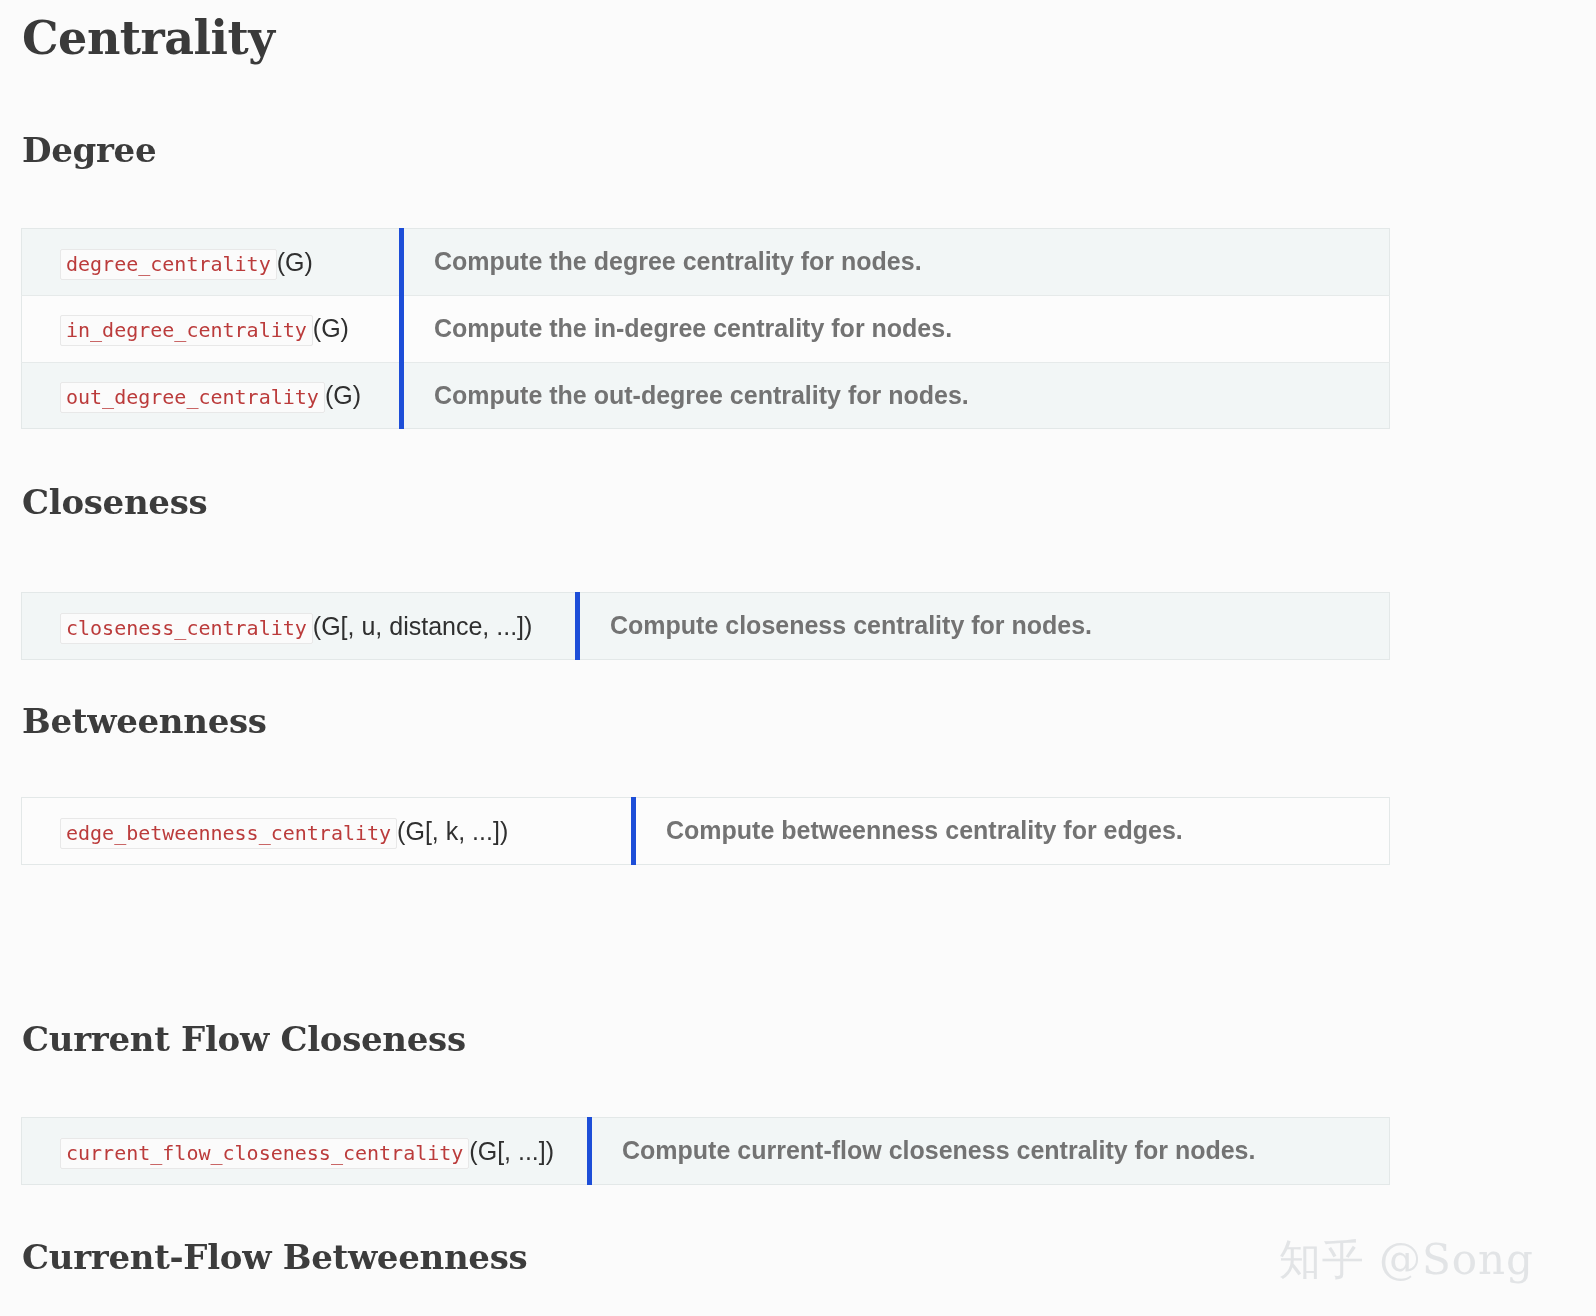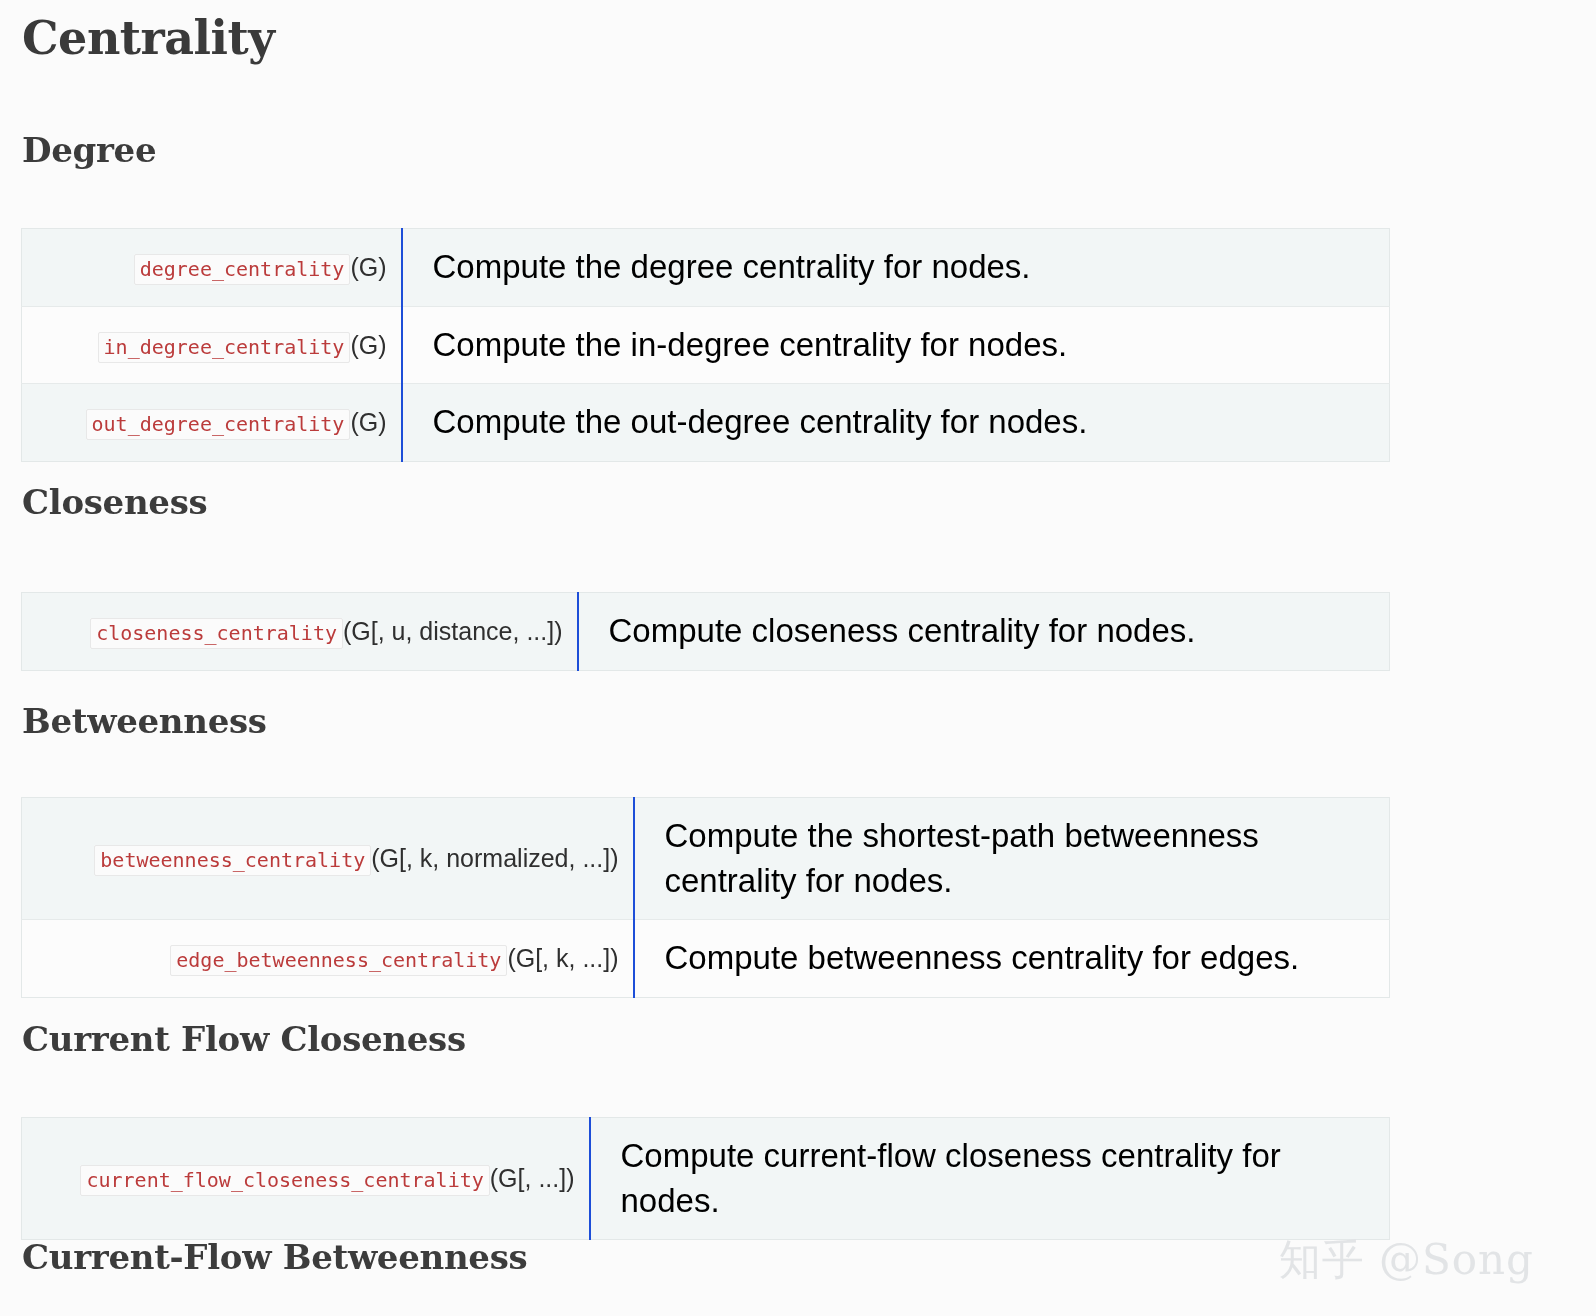--- a/index.html
+++ b/index.html
@@ -73,23 +73,22 @@
   .api-table td {
     border: none;
     border-bottom: 1px solid #e6eaea;
     vertical-align: middle;
     padding: 0;
   }
   .api-table tr:last-child td {
     border-bottom: none;
   }
   .api-table td.col-sig {
-    border-right: 2px solid #1d4ed8;
+    border-right: 5px solid #1d4ed8;
     padding: 16px 14px 16px 38px;
-    text-align: right;
   }
   .api-table td.col-desc {
     padding: 16px 18px 16px 30px;
   }
 
   .sig {
     font-size: 25px;
     line-height: 1.3;
     color: #2f2f2f;
     white-space: nowrap;
@@ -104,23 +103,24 @@
     padding: 2px 5px 3px 5px;
     white-space: nowrap;
   }
   .sig .args {
     font-family: "Liberation Sans", sans-serif;
     font-size: 25px;
     color: #2f2f2f;
   }
 
   .desc {
-    font-size: 33px;
+    font-size: 25px;
     line-height: 1.35;
-    color: #000000;
+    color: #737373;
+    font-weight: bold;
   }
 
   
   .watermark {
     position: absolute;
     right: 62px;
     top: 1232px;
     font-family: "DejaVu Serif", "Liberation Serif", serif;
     font-size: 42px;
     color: #e2e4e6;
@@ -191,28 +191,20 @@
   </table>
 
   <h2 class="h2" style="top:704px;">Betweenness</h2>
 
   <table class="api-table" style="left:21px; top:797px; width:1368px;">
     <colgroup>
         <col style="width:612px;">
         <col style="width:756px;">
       </colgroup>
     <tbody>
-      <tr class="odd">
-        <td class="col-sig">
-          <span class="sig"><code class="fn">betweenness_centrality</code><span class="args">(G[, k, normalized, ...])</span></span>
-        </td>
-        <td class="col-desc">
-          <span class="desc">Compute the shortest-path betweenness centrality for nodes.</span>
-        </td>
-      </tr>
       <tr class="even">
         <td class="col-sig">
           <span class="sig"><code class="fn">edge_betweenness_centrality</code><span class="args">(G[, k, ...])</span></span>
         </td>
         <td class="col-desc">
           <span class="desc">Compute betweenness centrality for edges.</span>
         </td>
       </tr>
     </tbody>
   </table>

